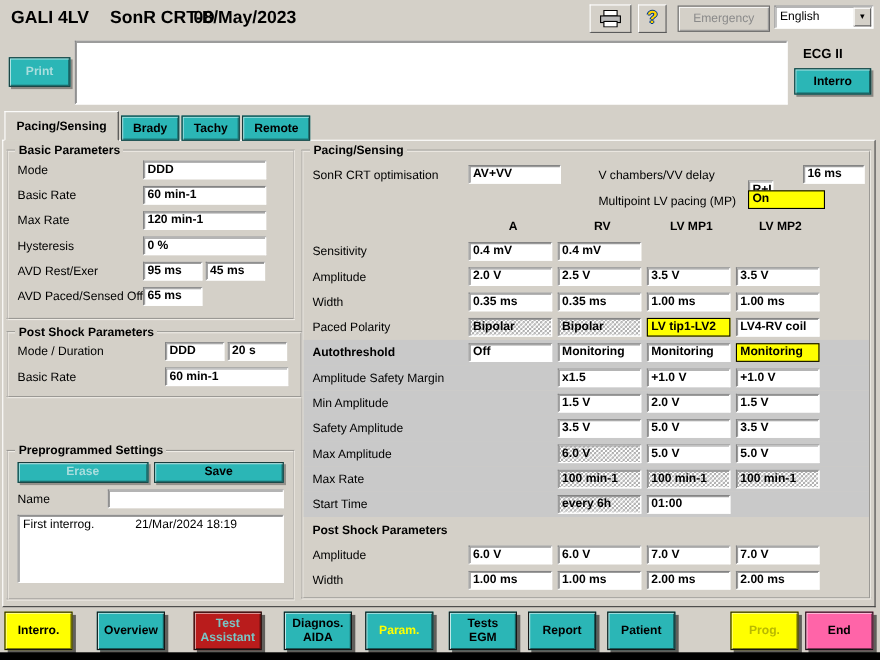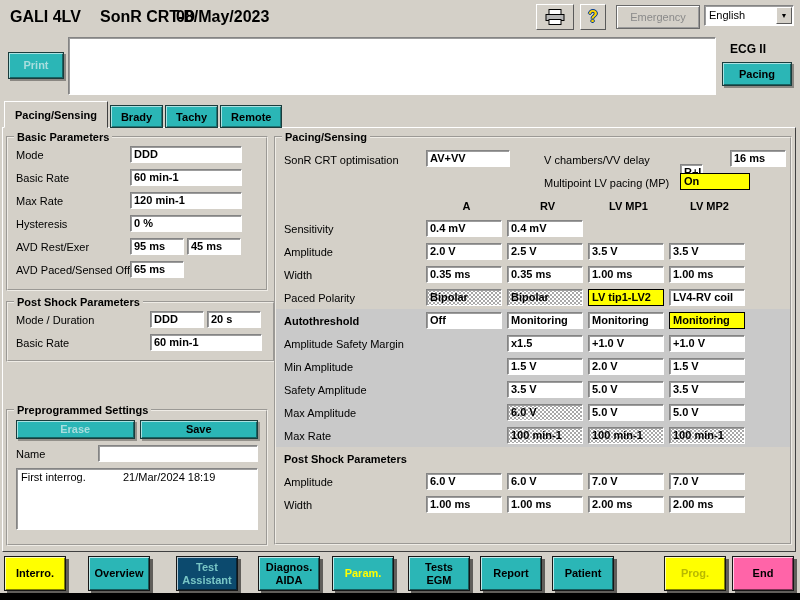--- a/index.html
+++ b/index.html
@@ -111,21 +111,21 @@
       background-size:4px 4px; background-position:0 0, 2px 2px; }
 
   
   #bottom-toolbar { position:absolute; left:0; top:554px; width:800px; height:39px; display:flex; align-items:center; }
   .tb-btn { width:62px; height:35px; font-family:"Liberation Sans", sans-serif; font-weight:bold; font-size:11px; line-height:1.15;
             white-space:pre-line; display:flex; align-items:center; justify-content:center; text-align:center;
             border:1px solid #161616;
             box-shadow: inset 1px 1px 0 rgba(255,255,255,.7), inset -1px -1px 0 rgba(0,0,0,.5), 3px 3px 0 rgba(0,0,0,.55); }
   .tb-btn.yellow { background:#ffff00; color:#000; }
   .tb-btn.teal { background:#2bb6b6; color:#000; }
-  .tb-btn.teal-disabled { background:#0c4a6e; color:#79c6c6; }
+  .tb-btn.teal-disabled { background:#b91c1c; color:#79c6c6; }
   .tb-btn.teal-active { background:#2bb6b6; color:#ffff00; }
   .tb-btn.yellow-disabled { background:#ffff00; color:#b9b900; }
   .tb-btn.pink { background:#ff64a8; color:#000; }
   .tb-btn:nth-child(1){margin-left:4px} .tb-btn:nth-child(2){margin-left:22px}
   .tb-btn:nth-child(3){margin-left:26px} .tb-btn:nth-child(4){margin-left:20px}
   .tb-btn:nth-child(5){margin-left:12px} .tb-btn:nth-child(6){margin-left:14px}
   .tb-btn:nth-child(7){margin-left:10px} .tb-btn:nth-child(8){margin-left:10px}
   .tb-btn:nth-child(9){margin-left:50px} .tb-btn:nth-child(10){margin-left:6px}
   #black-strip { position:absolute; left:0; bottom:0; width:800px; height:7px; background:#000; }
 </style>
@@ -150,21 +150,21 @@
   </div>
   <div id="emergency-btn">Emergency</div>
   <div id="lang-box">
     <span class="lang-val">English</span>
     <span class="lang-arrow">▼</span>
   </div>
 
   <div id="print-btn" class="btn-teal">Print</div>
   <div id="ecg-strip" class="sunken"></div>
   <span id="ecg-label">ECG II</span>
-  <div id="adjust-btn" class="btn-teal">Pacing</div>
+  <div id="adjust-btn" class="btn-teal">Interro</div>
 
   <div id="tab-bar">
       <div class="tab active">Pacing/Sensing</div>
       <div class="tab">Brady</div>
       <div class="tab">Tachy</div>
       <div class="tab">Remote</div>
     </div>
 
   <div id="content-panel"></div>
 
@@ -314,20 +314,27 @@
           <div class="m-cell hatch">6.0 V</div>
           <div class="m-cell white">5.0 V</div>
           <div class="m-cell white">5.0 V</div>
         </div>
         <div class="m-row gray">
           <div class="m-label">Max Rate</div>
           <div class="m-cell none"></div>
           <div class="m-cell hatch">100 min-1</div>
           <div class="m-cell hatch">100 min-1</div>
           <div class="m-cell hatch">100 min-1</div>
+        </div>
+        <div class="m-row gray">
+          <div class="m-label">Start Time</div>
+          <div class="m-cell none"></div>
+          <div class="m-cell hatch">every 6h</div>
+          <div class="m-cell white">01:00</div>
+          <div class="m-cell none"></div>
         </div>
         <div class="m-row section">
           <div class="m-label">Post Shock Parameters</div>
         </div>
         <div class="m-row">
           <div class="m-label">Amplitude</div>
           <div class="m-cell white">6.0 V</div>
           <div class="m-cell white">6.0 V</div>
           <div class="m-cell white">7.0 V</div>
           <div class="m-cell white">7.0 V</div>

